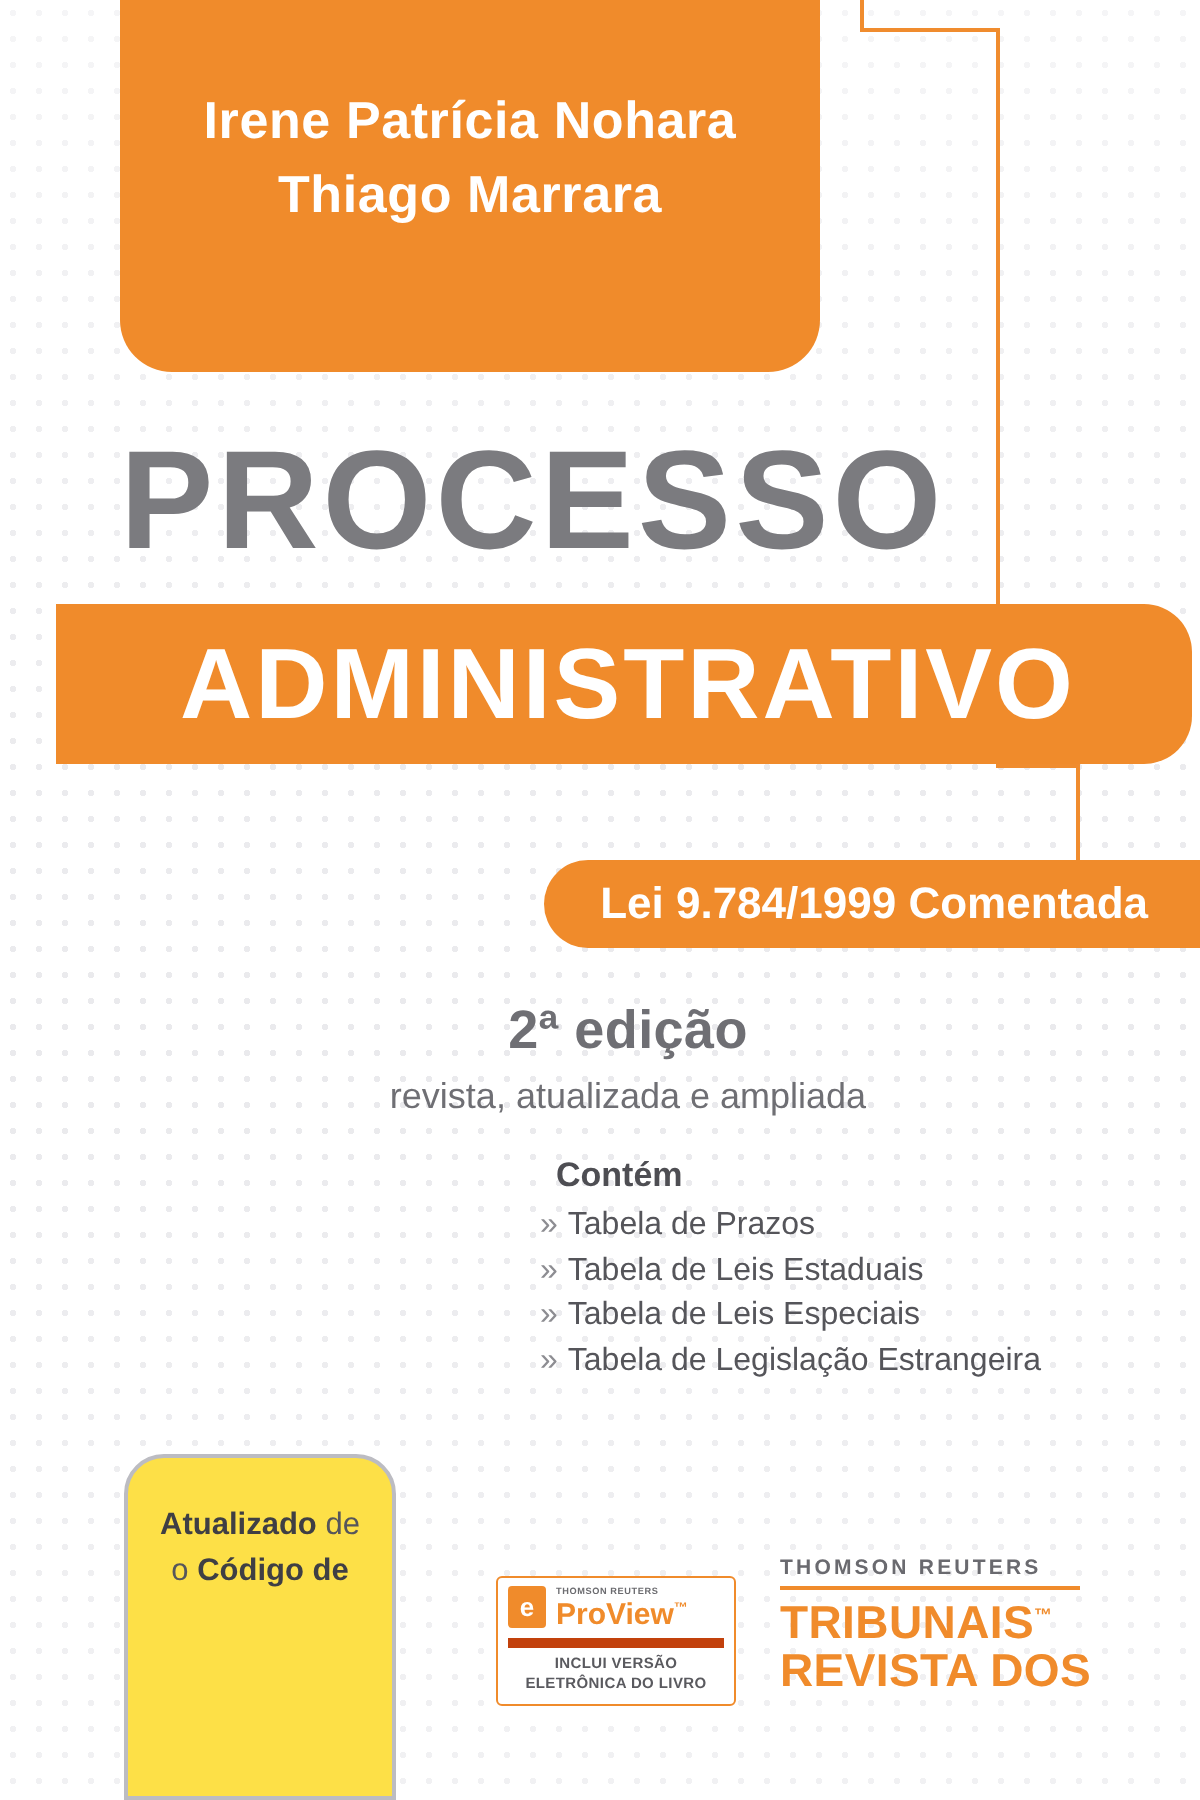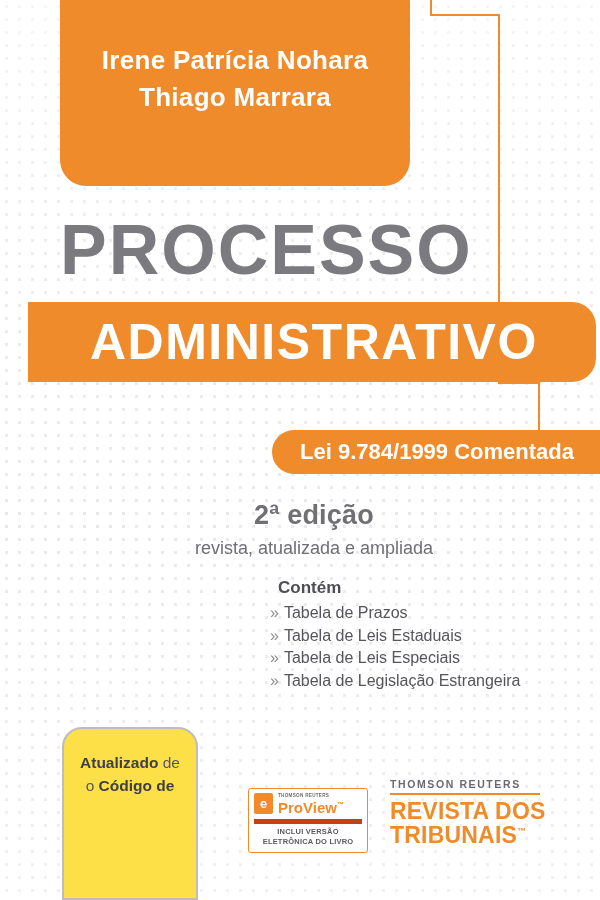--- a/index.html
+++ b/index.html
@@ -340,18 +340,18 @@
     <div class="pv-sub">
       <div>INCLUI VERSÃO</div>
       <div>ELETRÔNICA DO LIVRO</div>
     </div>
   </div>
 
   <div class="publisher">
     <div class="pub-top">THOMSON REUTERS</div>
     <div class="pub-rule"></div>
     <div class="pub-name">
+      <div><span>TRIBUNAIS</span><sup>™</sup></div>
       <div>REVISTA DOS</div>
-      <div><span>TRIBUNAIS</span><sup>™</sup></div>
     </div>
   </div>
 
 </div>
 
 </body></html>

